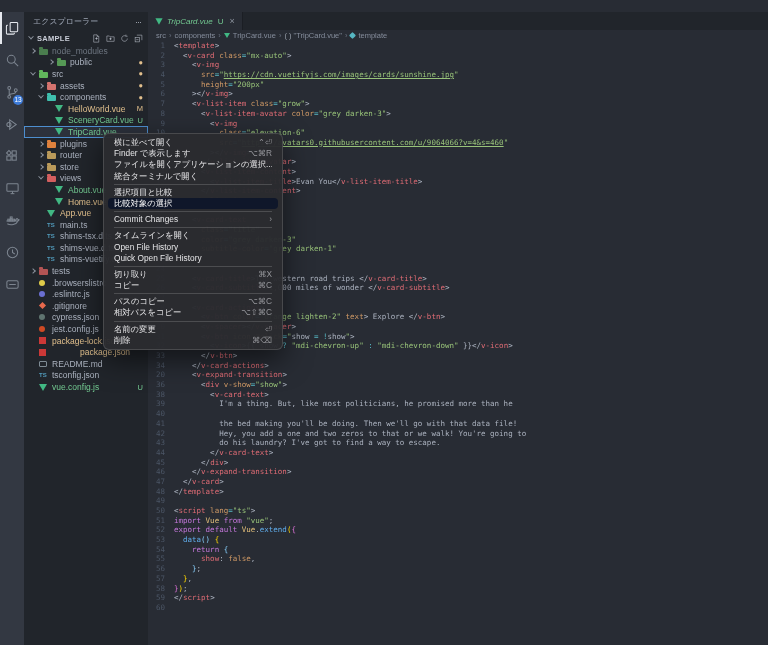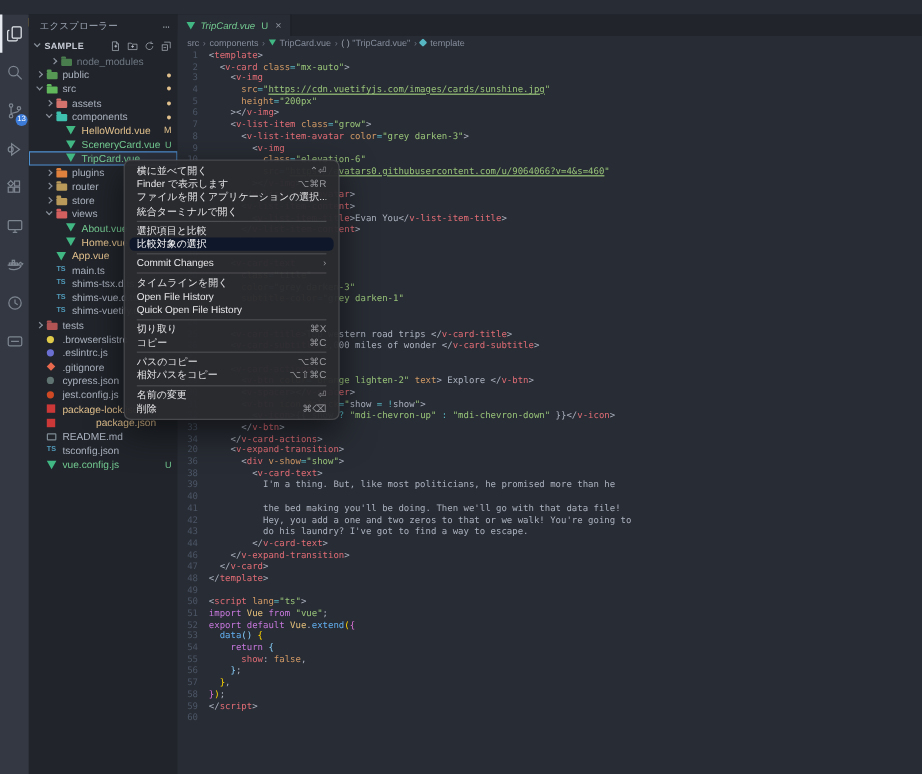--- a/index.html
+++ b/index.html
@@ -165,28 +165,28 @@
         <path d="M13 8 A5 5 0 1 1 10.5 3.7"></path>
         <path d="M10.5 1 V4 H13.5"></path>
       </svg>
     <svg viewBox="0 0 16 16">
         <rect x="2" y="6" width="8" height="8"></rect>
         <path d="M5 2 H14 V11"></path>
         <path d="M4 10 H8"></path>
       </svg>
   </div>
   <div id="file-tree">
-      <div class="trow" style="padding-left: 18px;">
+      <div class="trow" style="padding-left: 6px;">
         <span class="chev "></span>
         <span class="tico">
           <span class="ico-folder" style="color: rgb(74, 125, 78);"></span>
         </span>
         <span class="tlabel" style="color: rgb(110, 118, 129);">node_modules</span>
       </div>
-      <div class="trow" style="padding-left: 6px;">
+      <div class="trow" style="padding-left: 24px;">
         <span class="chev "></span>
         <span class="tico">
           <span class="ico-folder" style="color: rgb(85, 153, 85);"></span>
         </span>
         <span class="tlabel">public</span>
         <span class="tbadge" style="color: rgb(226, 192, 141);">●</span>
       </div>
       <div class="trow" style="padding-left: 6px;">
         <span class="chev open"></span>
         <span class="tico">
@@ -578,20 +578,24 @@
       </div>
       <div class="line">
         <span class="lnum">43</span>
         <span class="lcontent"><span class="tk-x">          do his laundry? I've got to find a way to escape.</span></span>
       </div>
       <div class="line">
         <span class="lnum">44</span>
         <span class="lcontent"><span class="tk-p">        &lt;/</span><span class="tk-t">v-card-text</span><span class="tk-p">&gt;</span></span>
       </div>
       <div class="line">
+        <span class="lnum">45</span>
+        <span class="lcontent"><span class="tk-p">      &lt;/</span><span class="tk-t">div</span><span class="tk-p">&gt;</span></span>
+      </div>
+      <div class="line">
         <span class="lnum">46</span>
         <span class="lcontent"><span class="tk-p">    &lt;/</span><span class="tk-t">v-expand-transition</span><span class="tk-p">&gt;</span></span>
       </div>
       <div class="line">
         <span class="lnum">47</span>
         <span class="lcontent"><span class="tk-p">  &lt;/</span><span class="tk-t">v-card</span><span class="tk-p">&gt;</span></span>
       </div>
       <div class="line">
         <span class="lnum">48</span>
         <span class="lcontent"><span class="tk-p">&lt;/</span><span class="tk-t">template</span><span class="tk-p">&gt;</span></span>

